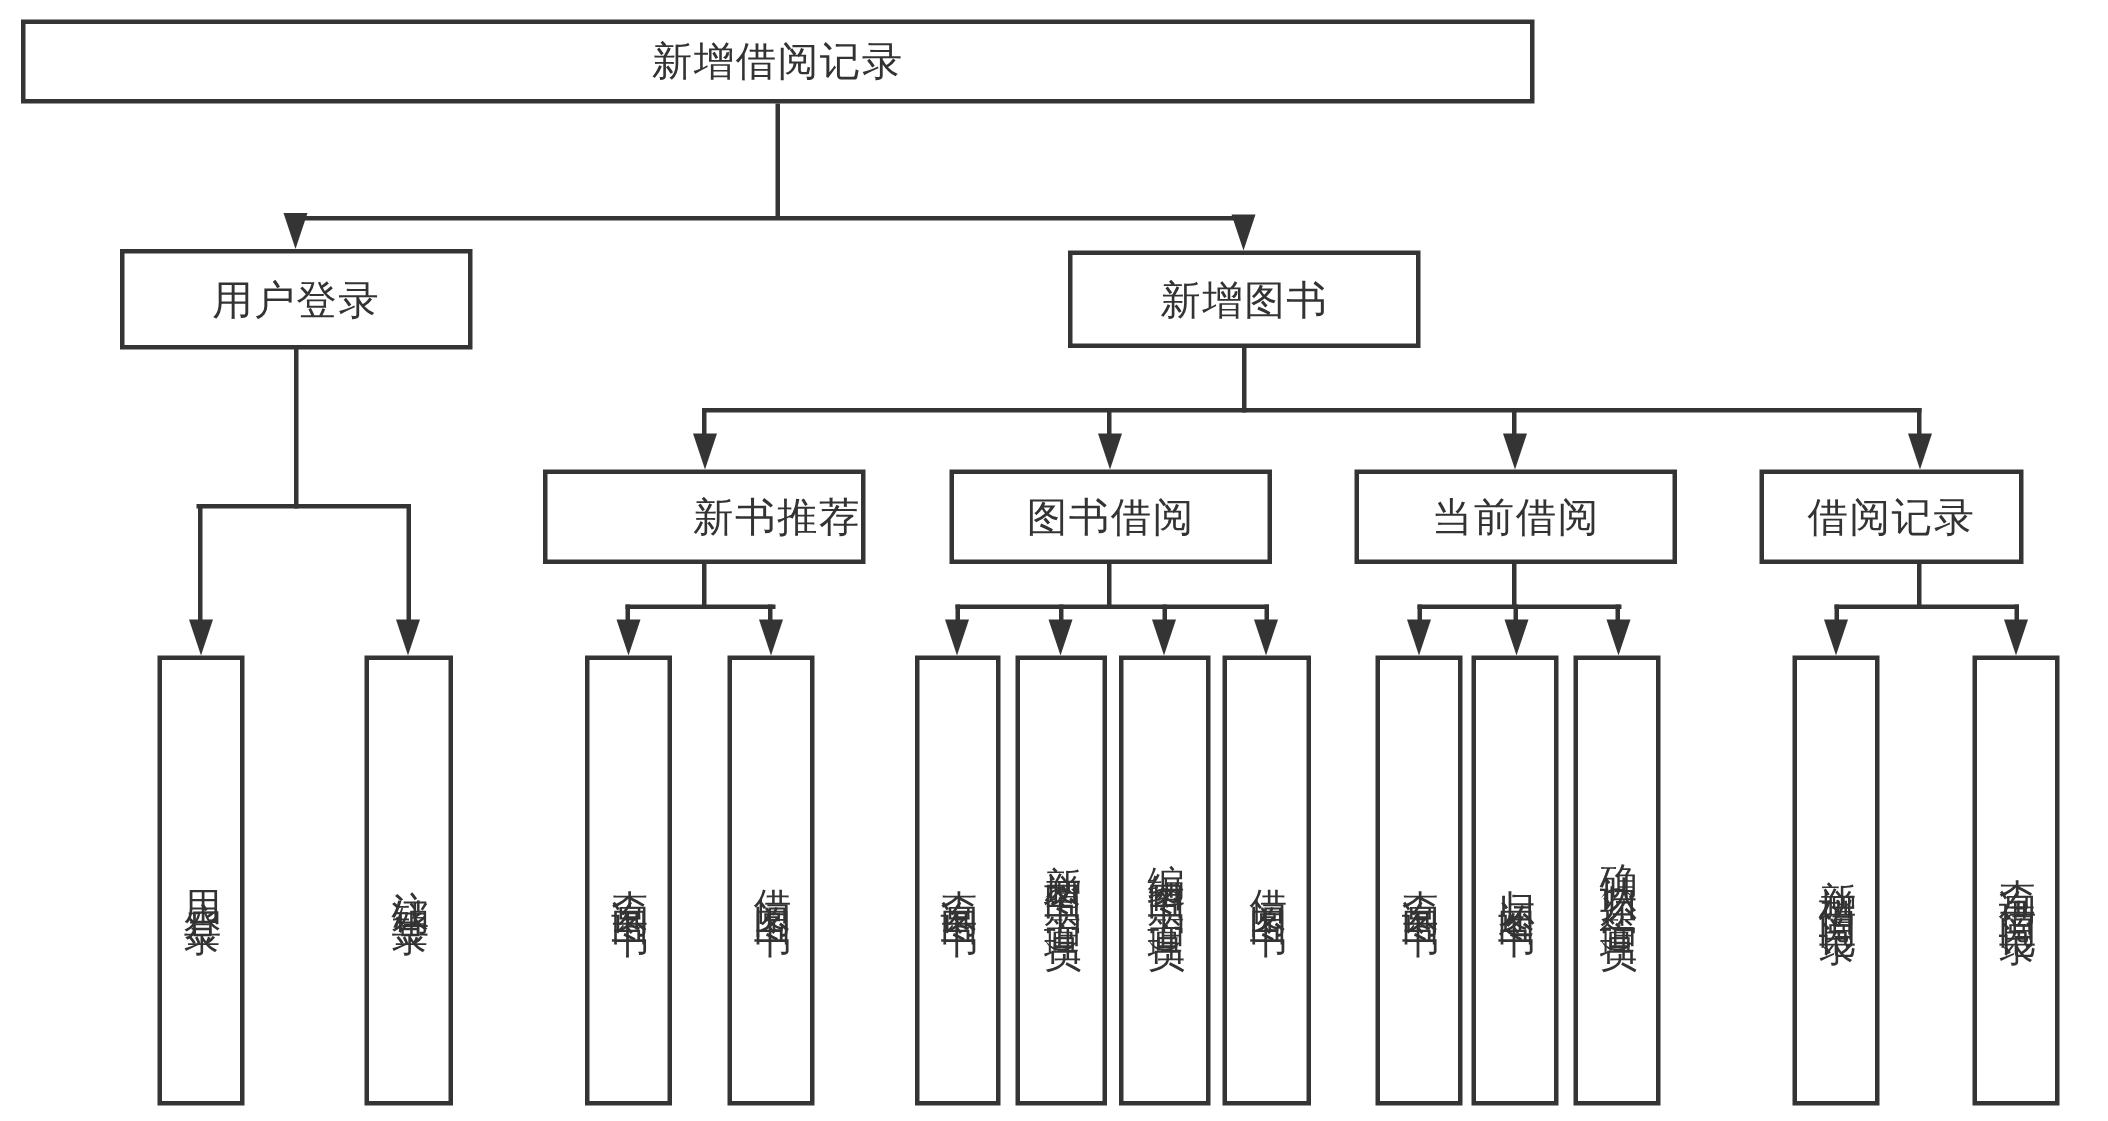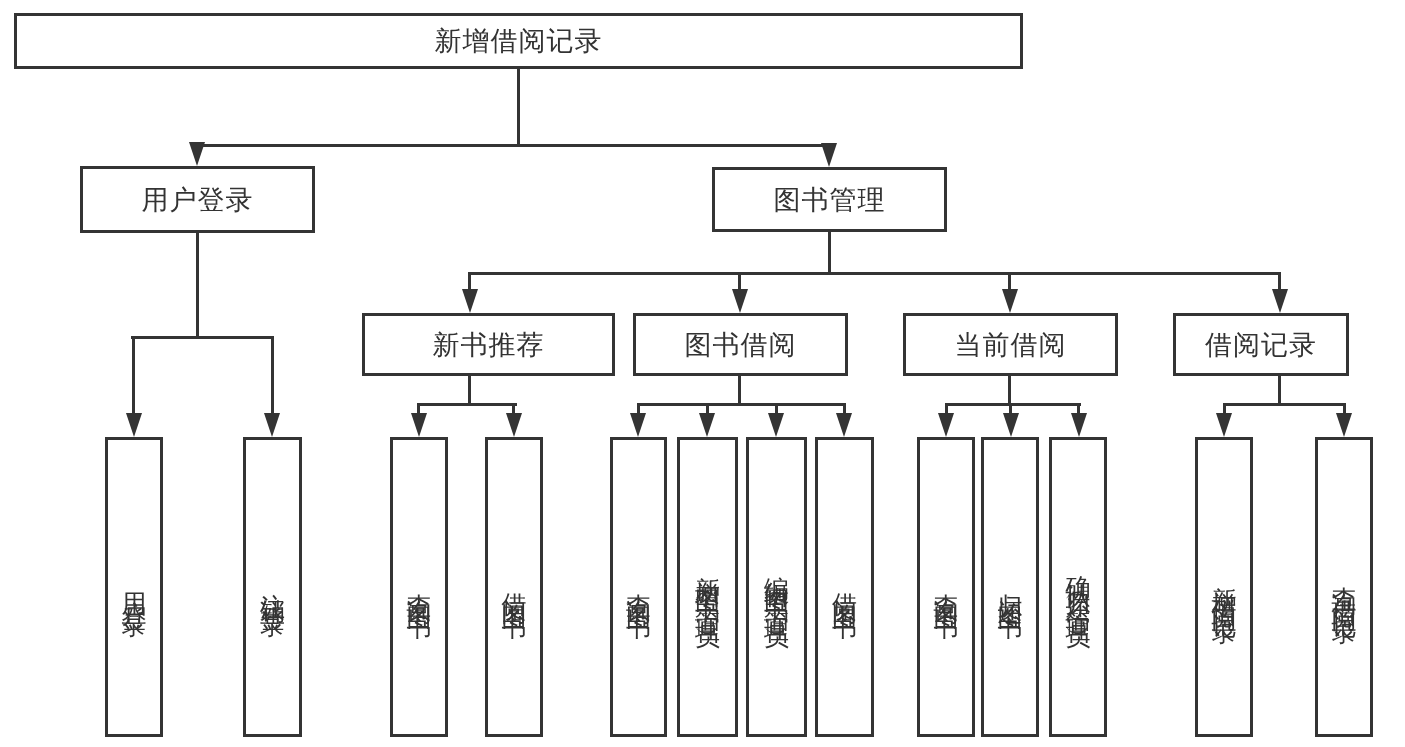--- a/index.html
+++ b/index.html
@@ -64,42 +64,42 @@
 
   <div class="line vline" style="left:517px; top:69px; height:77px;"></div>
   <div class="line hline" style="left:196px; top:144px; width:636px;"></div>
   <div class="arrow" style="left:189px; top:142px;"></div>
   <div class="arrow" style="left:821px; top:143px;"></div>
 
   <div class="box hbox" style="left:80px; top:166px; width:235px; height:67px;">
     <span>用户登录</span>
   </div>
   <div class="box hbox" style="left:712px; top:167px; width:235px; height:65px;">
-    <span>图书管理</span>
+    <span>新增图书</span>
   </div>
 
   <div class="line vline" style="left:196px; top:232px; height:107px;"></div>
   <div class="line hline" style="left:131px; top:336px; width:143px;"></div>
   <div class="line vline" style="left:132px; top:336px; height:78px;"></div>
   <div class="arrow" style="left:126px; top:413px;"></div>
   <div class="line vline" style="left:271px; top:336px; height:78px;"></div>
   <div class="arrow" style="left:264px; top:413px;"></div>
 
   <div class="line vline" style="left:828px; top:230px; height:45px;"></div>
   <div class="line hline" style="left:468px; top:272px; width:813px;"></div>
   <div class="line vline" style="left:468px; top:272px; height:18px;"></div>
   <div class="arrow" style="left:462px; top:289px;"></div>
   <div class="line vline" style="left:738px; top:272px; height:18px;"></div>
   <div class="arrow" style="left:732px; top:289px;"></div>
   <div class="line vline" style="left:1008px; top:272px; height:18px;"></div>
   <div class="arrow" style="left:1002px; top:289px;"></div>
   <div class="line vline" style="left:1278px; top:272px; height:18px;"></div>
   <div class="arrow" style="left:1272px; top:289px;"></div>
 
-  <div class="box hbox" style="left:362px; top:313px; width:253px; height:63px;">
+  <div class="box hbox" style="left:362px; top:313px; width:215px; height:63px;justify-content:flex-end;">
     <span>新书推荐</span>
   </div>
   <div class="box hbox" style="left:903px; top:313px; width:215px; height:63px;">
     <span>当前借阅</span>
   </div>
   <div class="box hbox" style="left:633px; top:313px; width:215px; height:63px;">
     <span>图书借阅</span>
   </div>
   <div class="box hbox" style="left:1173px; top:313px; width:176px; height:63px;">
     <span>借阅记录</span>

